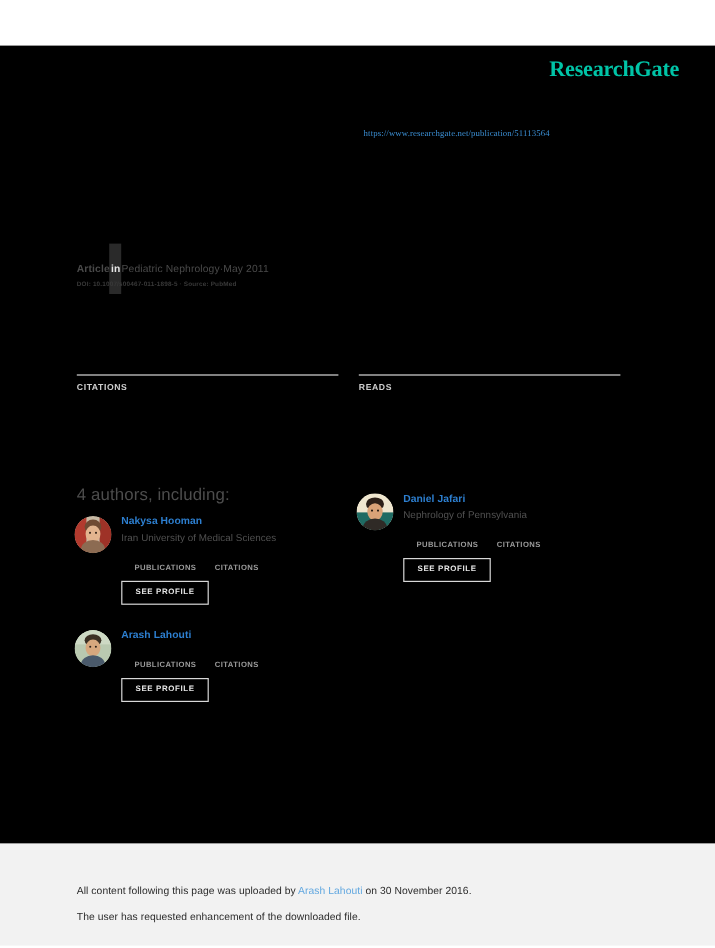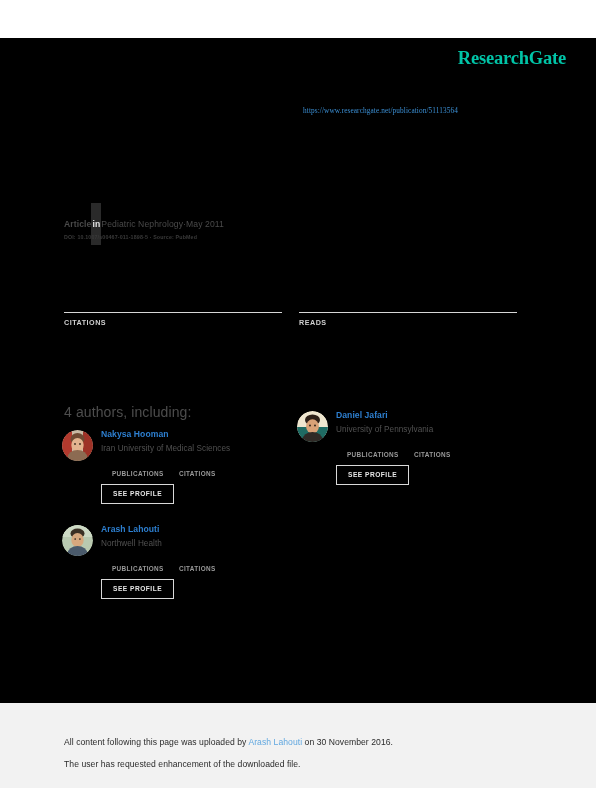--- a/index.html
+++ b/index.html
@@ -351,21 +351,21 @@
             <ellipse cx="15.5" cy="9" rx="7.5" ry="5.5" fill="#2d2018"></ellipse>
             <ellipse cx="15.5" cy="15.5" rx="6.4" ry="7.2" fill="#d9a277"></ellipse>
             <ellipse cx="15.5" cy="29" rx="10" ry="8" fill="#2f2a26"></ellipse>
             <circle cx="13" cy="14.5" r="0.9" fill="#241a12"></circle>
             <circle cx="18" cy="14.5" r="0.9" fill="#241a12"></circle>
           </g>
         </svg>
       </div>
       <div class="author-info">
         <div class="author-name">Daniel Jafari</div>
-        <div class="author-affil">University of Pennsylvania</div>
+        <div class="author-affil">Nephrology of Pennsylvania</div>
       </div>
       <div class="author-stats">
         <div class="astat pubs">
           <div class="astat-num"></div>
           <div class="astat-label">PUBLICATIONS</div>
         </div>
         <div class="astat cits">
           <div class="astat-num"></div>
           <div class="astat-label">CITATIONS</div>
         </div>
@@ -387,21 +387,20 @@
             <ellipse cx="15.5" cy="8.5" rx="7" ry="5" fill="#3b3024"></ellipse>
             <ellipse cx="15.5" cy="15" rx="6.2" ry="7" fill="#d7a87e"></ellipse>
             <ellipse cx="15.5" cy="29" rx="10" ry="8" fill="#4a5a6b"></ellipse>
             <circle cx="13.2" cy="14" r="0.85" fill="#2a2018"></circle>
             <circle cx="17.9" cy="14" r="0.85" fill="#2a2018"></circle>
           </g>
         </svg>
       </div>
       <div class="author-info">
         <div class="author-name">Arash Lahouti</div>
-        <div class="author-affil">Northwell Health</div>
       </div>
       <div class="author-stats">
         <div class="astat pubs">
           <div class="astat-num"></div>
           <div class="astat-label">PUBLICATIONS</div>
         </div>
         <div class="astat cits">
           <div class="astat-num"></div>
           <div class="astat-label">CITATIONS</div>
         </div>

